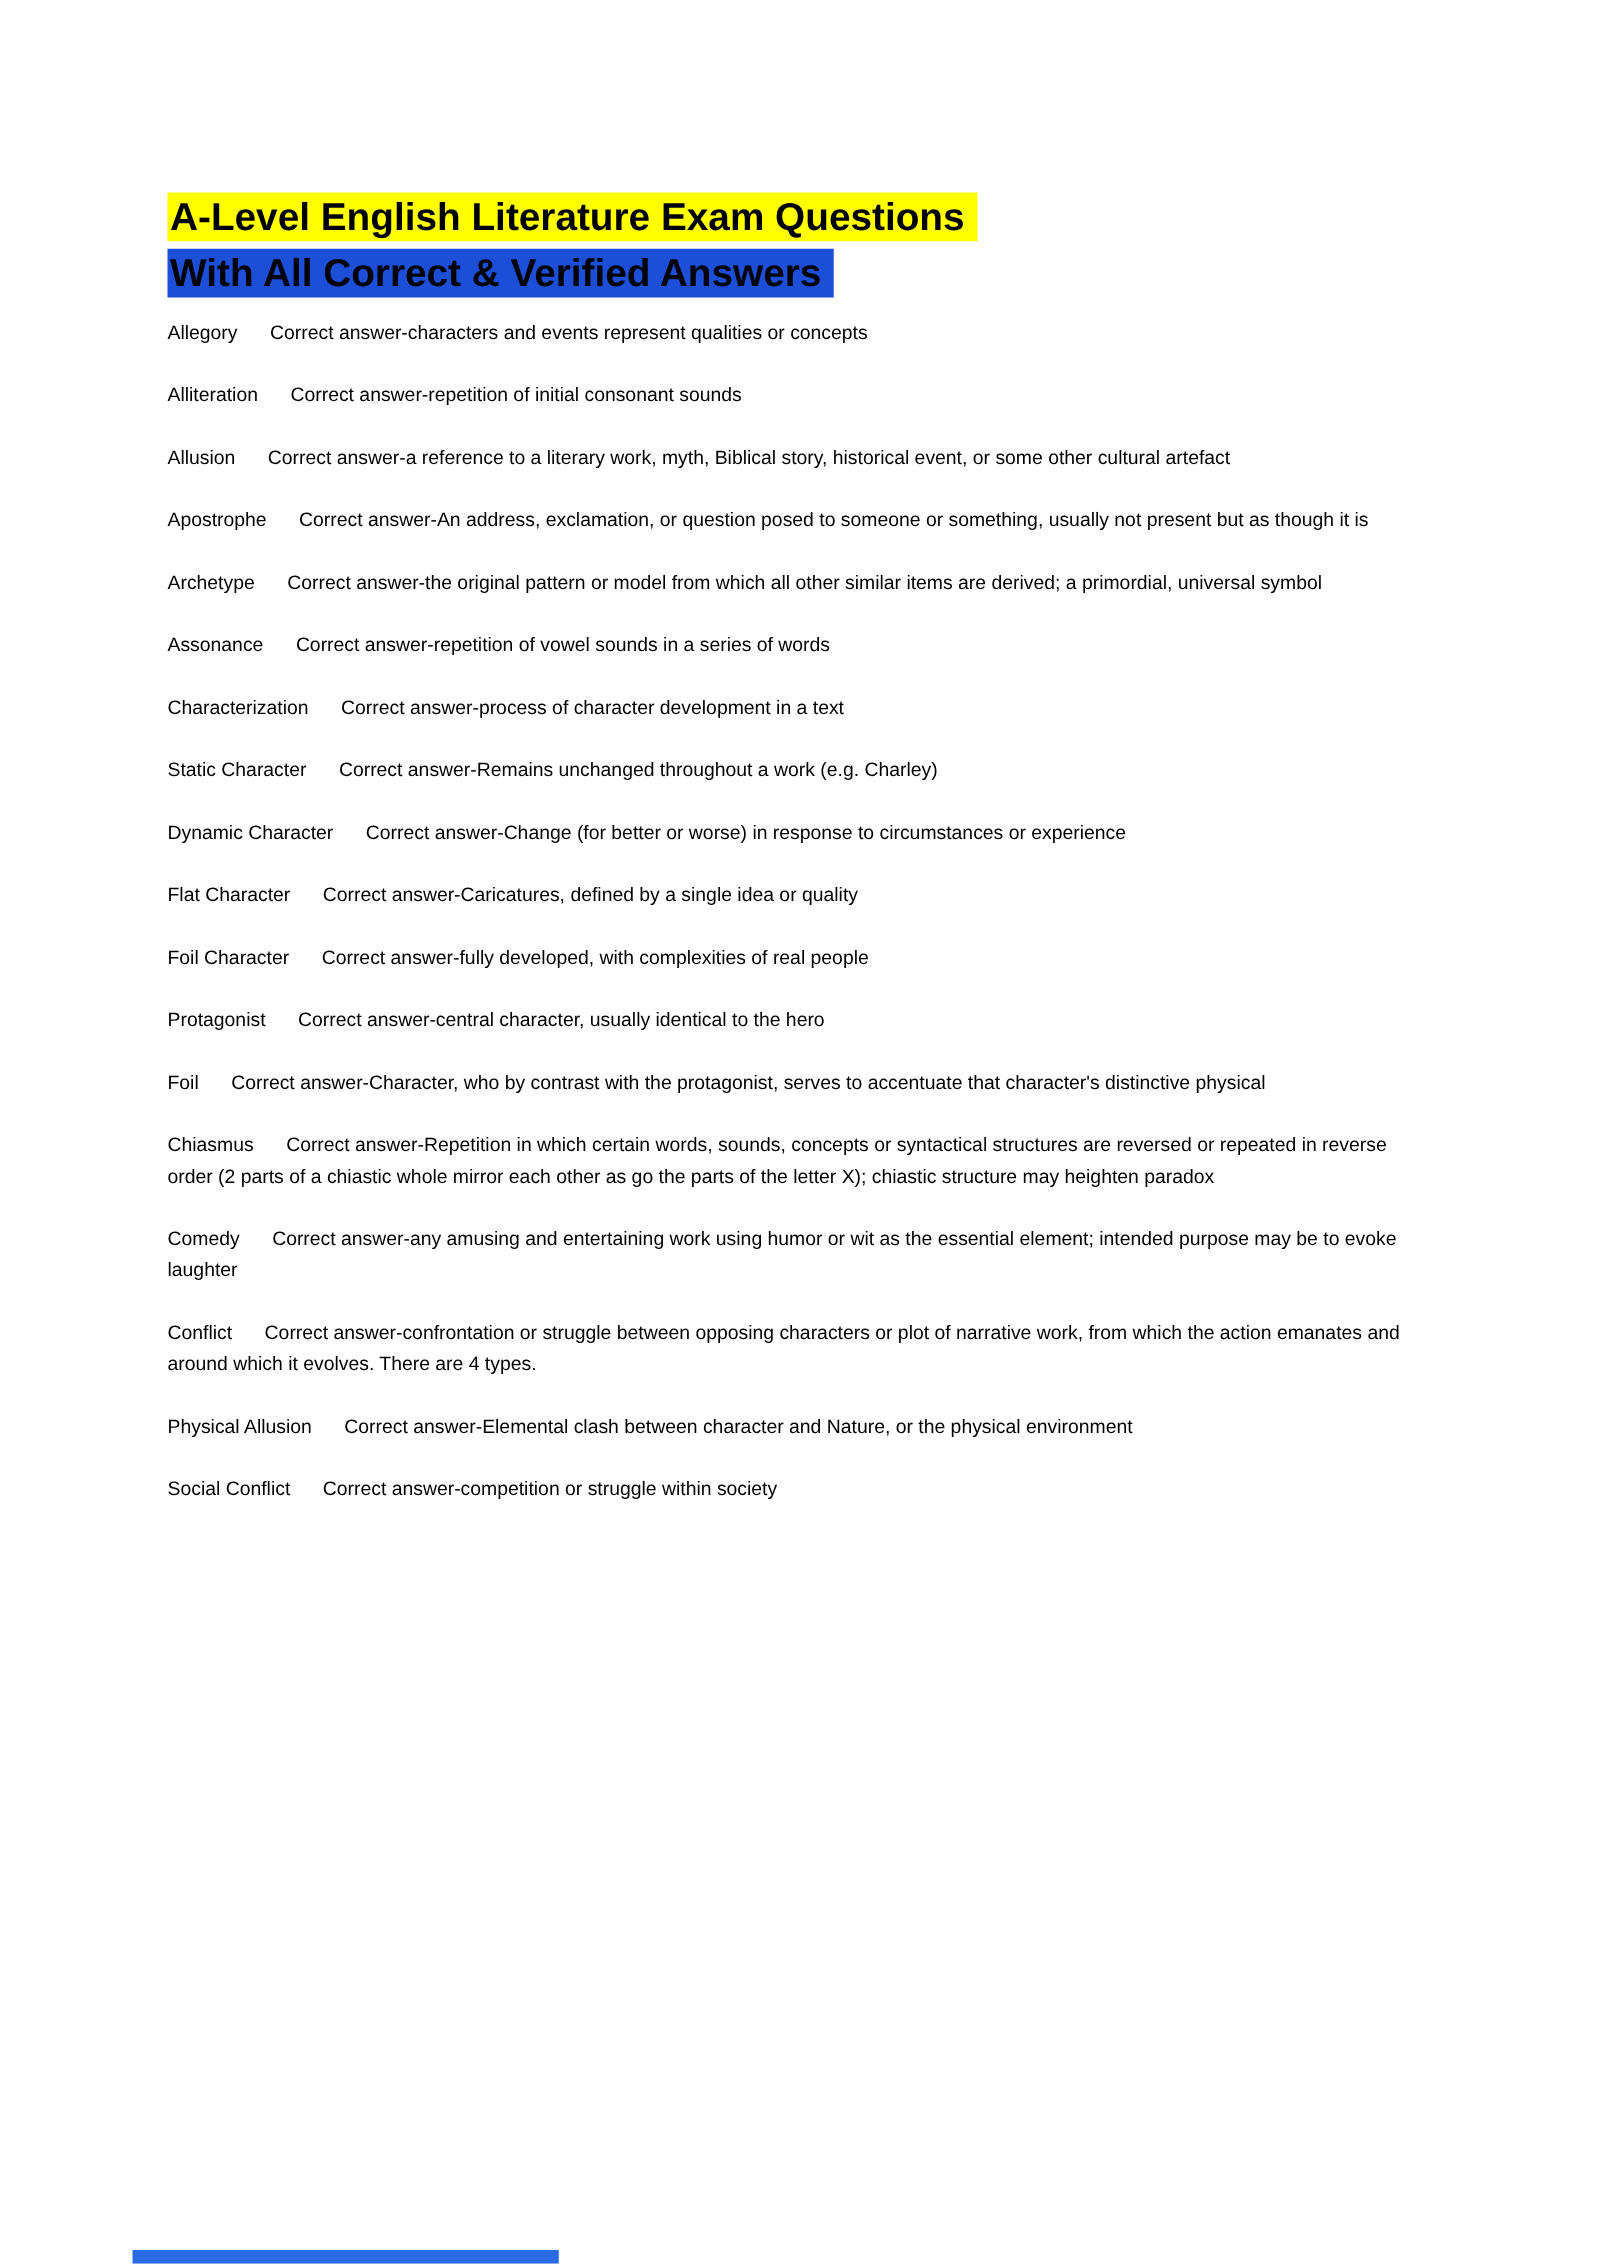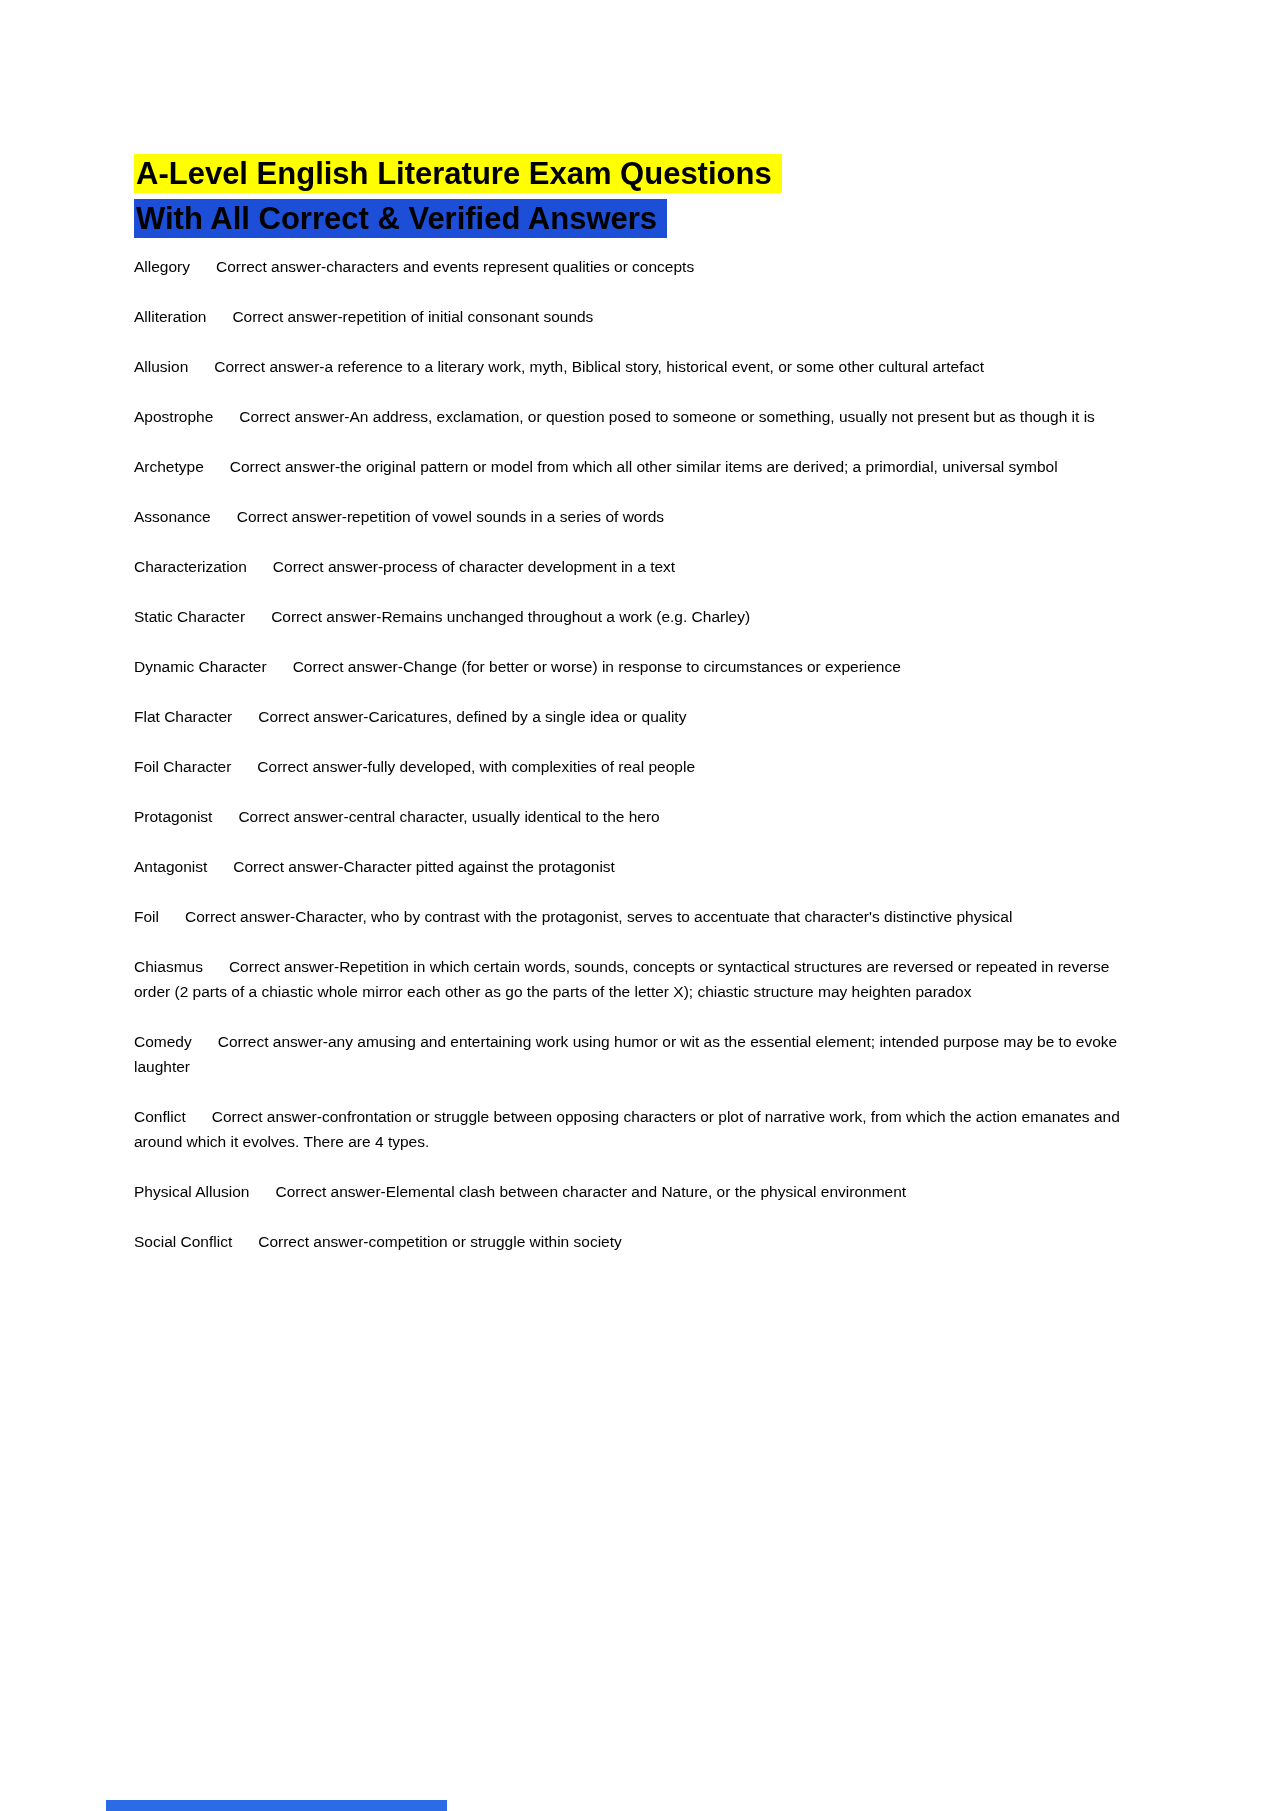--- a/index.html
+++ b/index.html
@@ -74,21 +74,20 @@
   <p class="entry"><span class="term">Static Character</span><span class="def">Correct answer-Remains unchanged throughout a work (e.g. Charley)</span></p>
 
   <p class="entry"><span class="term">Dynamic Character</span><span class="def">Correct answer-Change (for better or worse) in response to circumstances or experience</span></p>
 
   <p class="entry"><span class="term">Flat Character</span><span class="def">Correct answer-Caricatures, defined by a single idea or quality</span></p>
 
   <p class="entry"><span class="term">Foil Character</span><span class="def">Correct answer-fully developed, with complexities of real people</span></p>
 
   <p class="entry"><span class="term">Protagonist</span><span class="def">Correct answer-central character, usually identical to the hero</span></p>
 
-  <p class="entry"><span class="term">Antagonist</span><span class="def">Correct answer-Character pitted against the protagonist</span></p>
 
   <p class="entry"><span class="term">Foil</span><span class="def">Correct answer-Character, who by contrast with the protagonist, serves to accentuate that character's distinctive physical</span></p>
 
   <p class="entry"><span class="term">Chiasmus</span><span class="def">Correct answer-Repetition in which certain words, sounds, concepts or syntactical structures are reversed or repeated in reverse order (2 parts of a chiastic whole mirror each other as go the parts of the letter X); chiastic structure may heighten paradox</span></p>
 
   <p class="entry"><span class="term">Comedy</span><span class="def">Correct answer-any amusing and entertaining work using humor or wit as the essential element; intended purpose may be to evoke laughter</span></p>
 
   <p class="entry"><span class="term">Conflict</span><span class="def">Correct answer-confrontation or struggle between opposing characters or plot of narrative work, from which the action emanates and around which it evolves. There are 4 types.</span></p>
 
   <p class="entry"><span class="term">Physical Allusion</span><span class="def">Correct answer-Elemental clash between character and Nature, or the physical environment</span></p>

